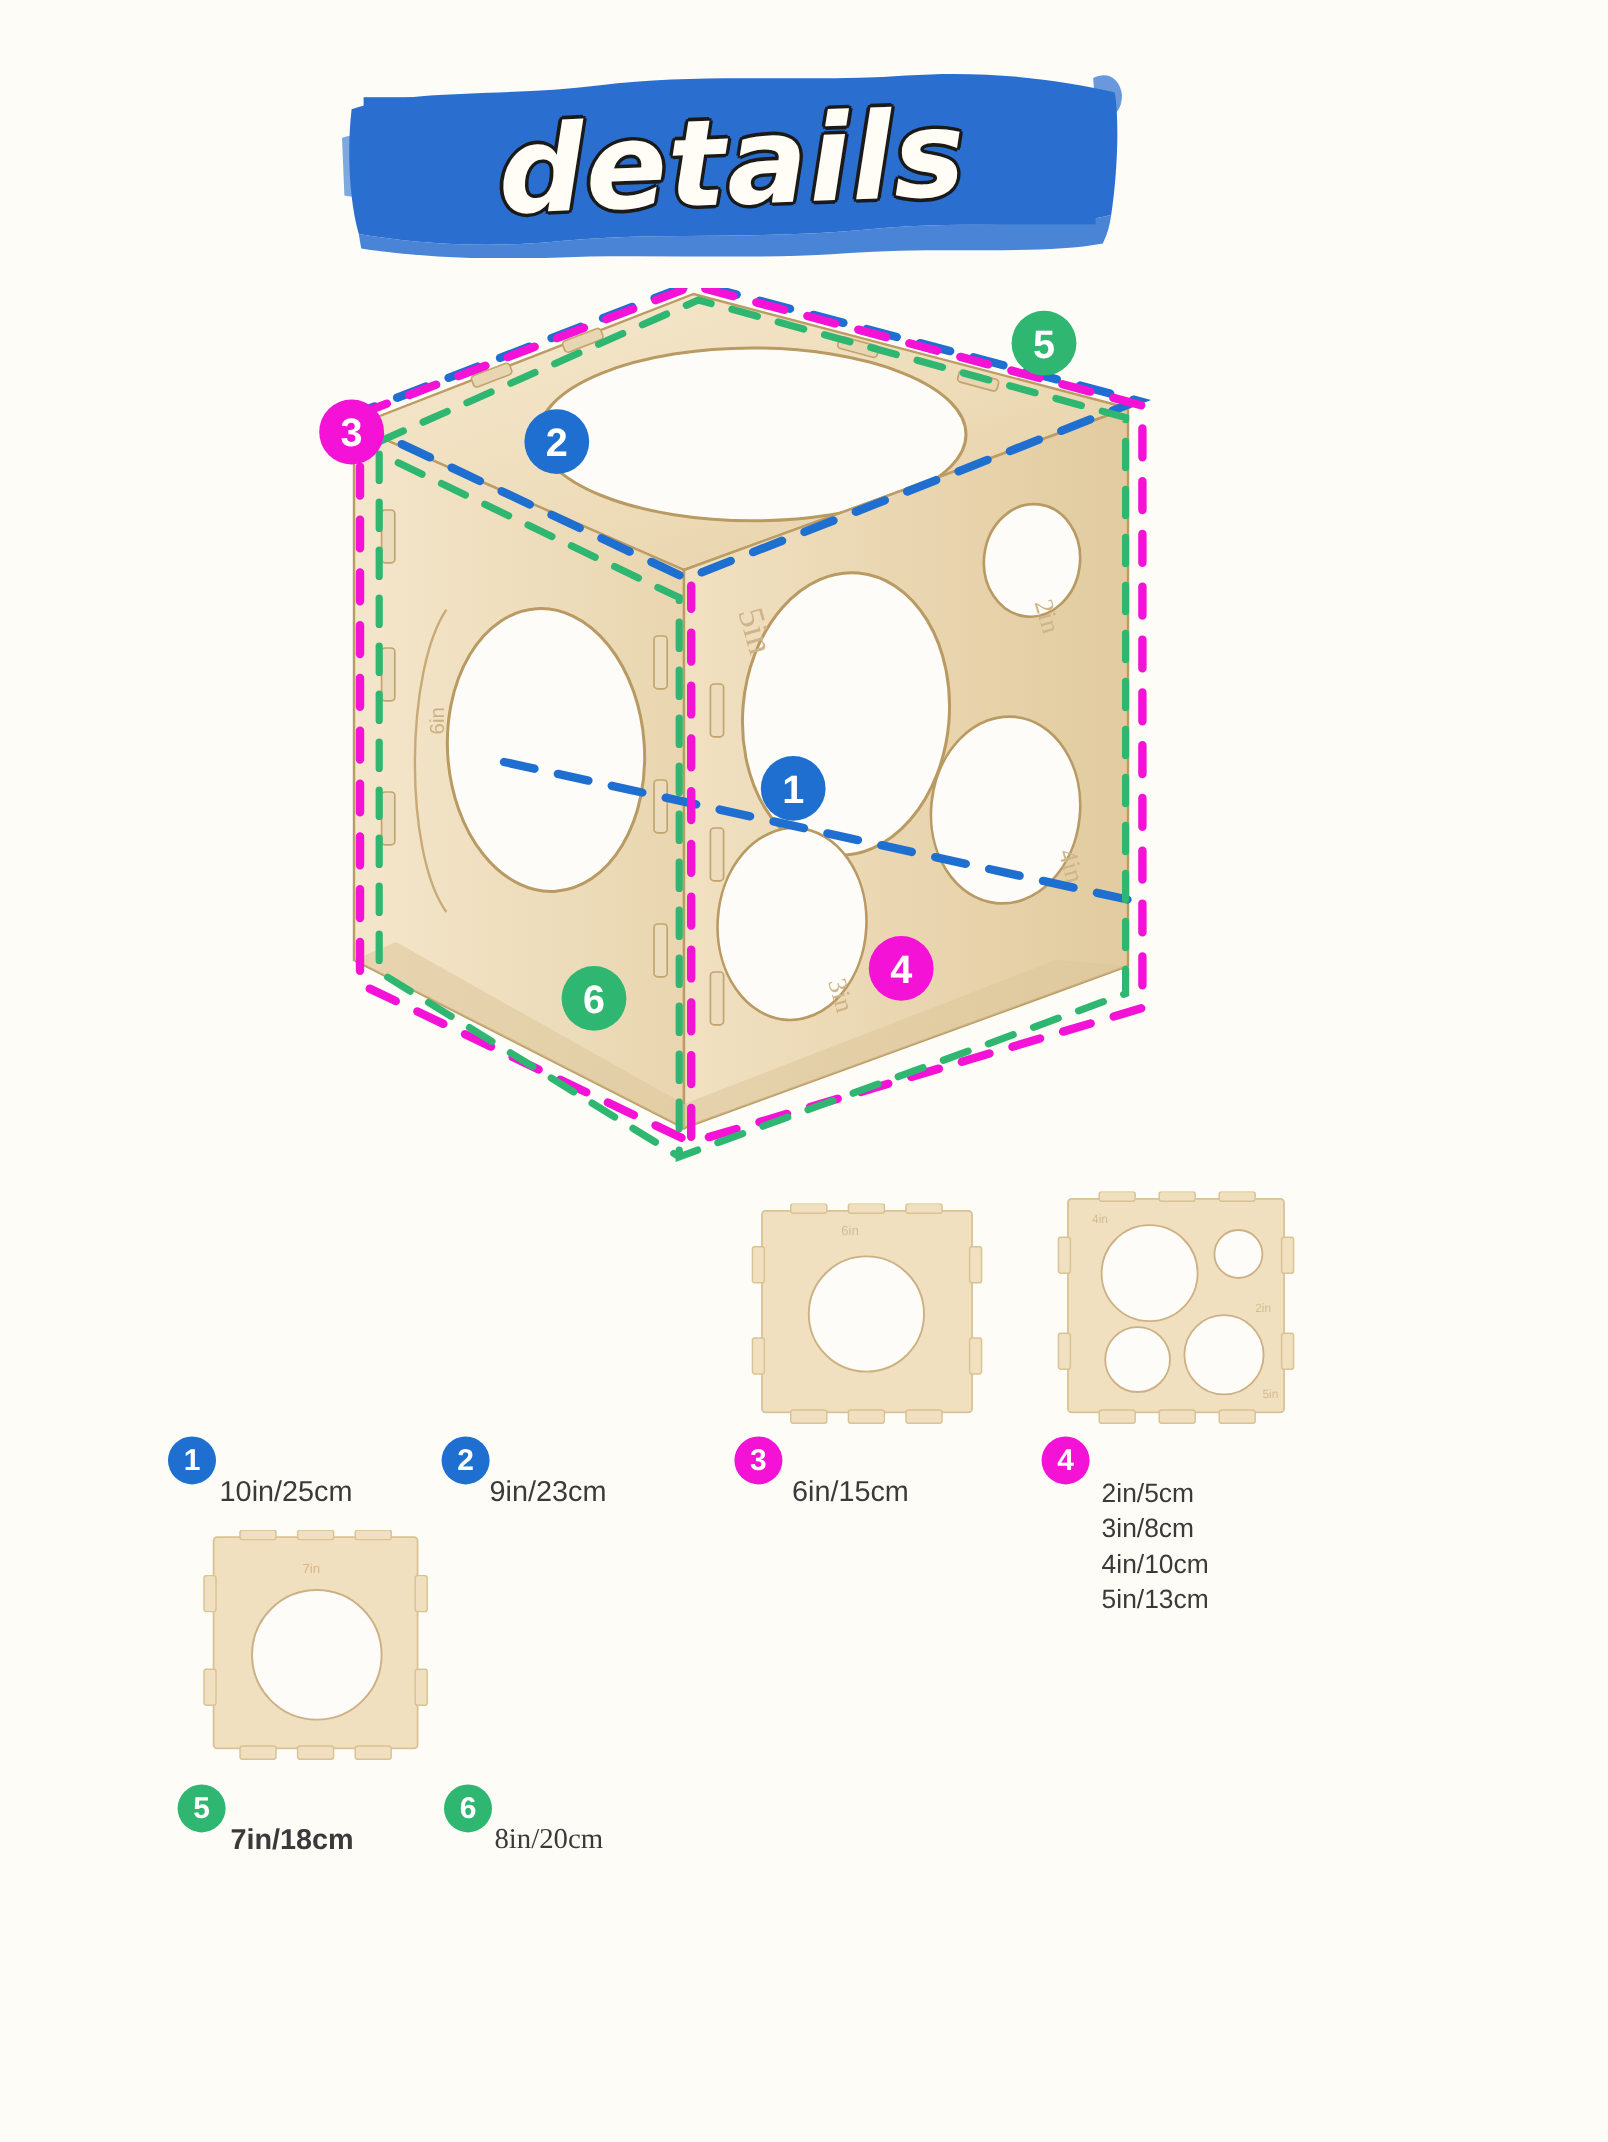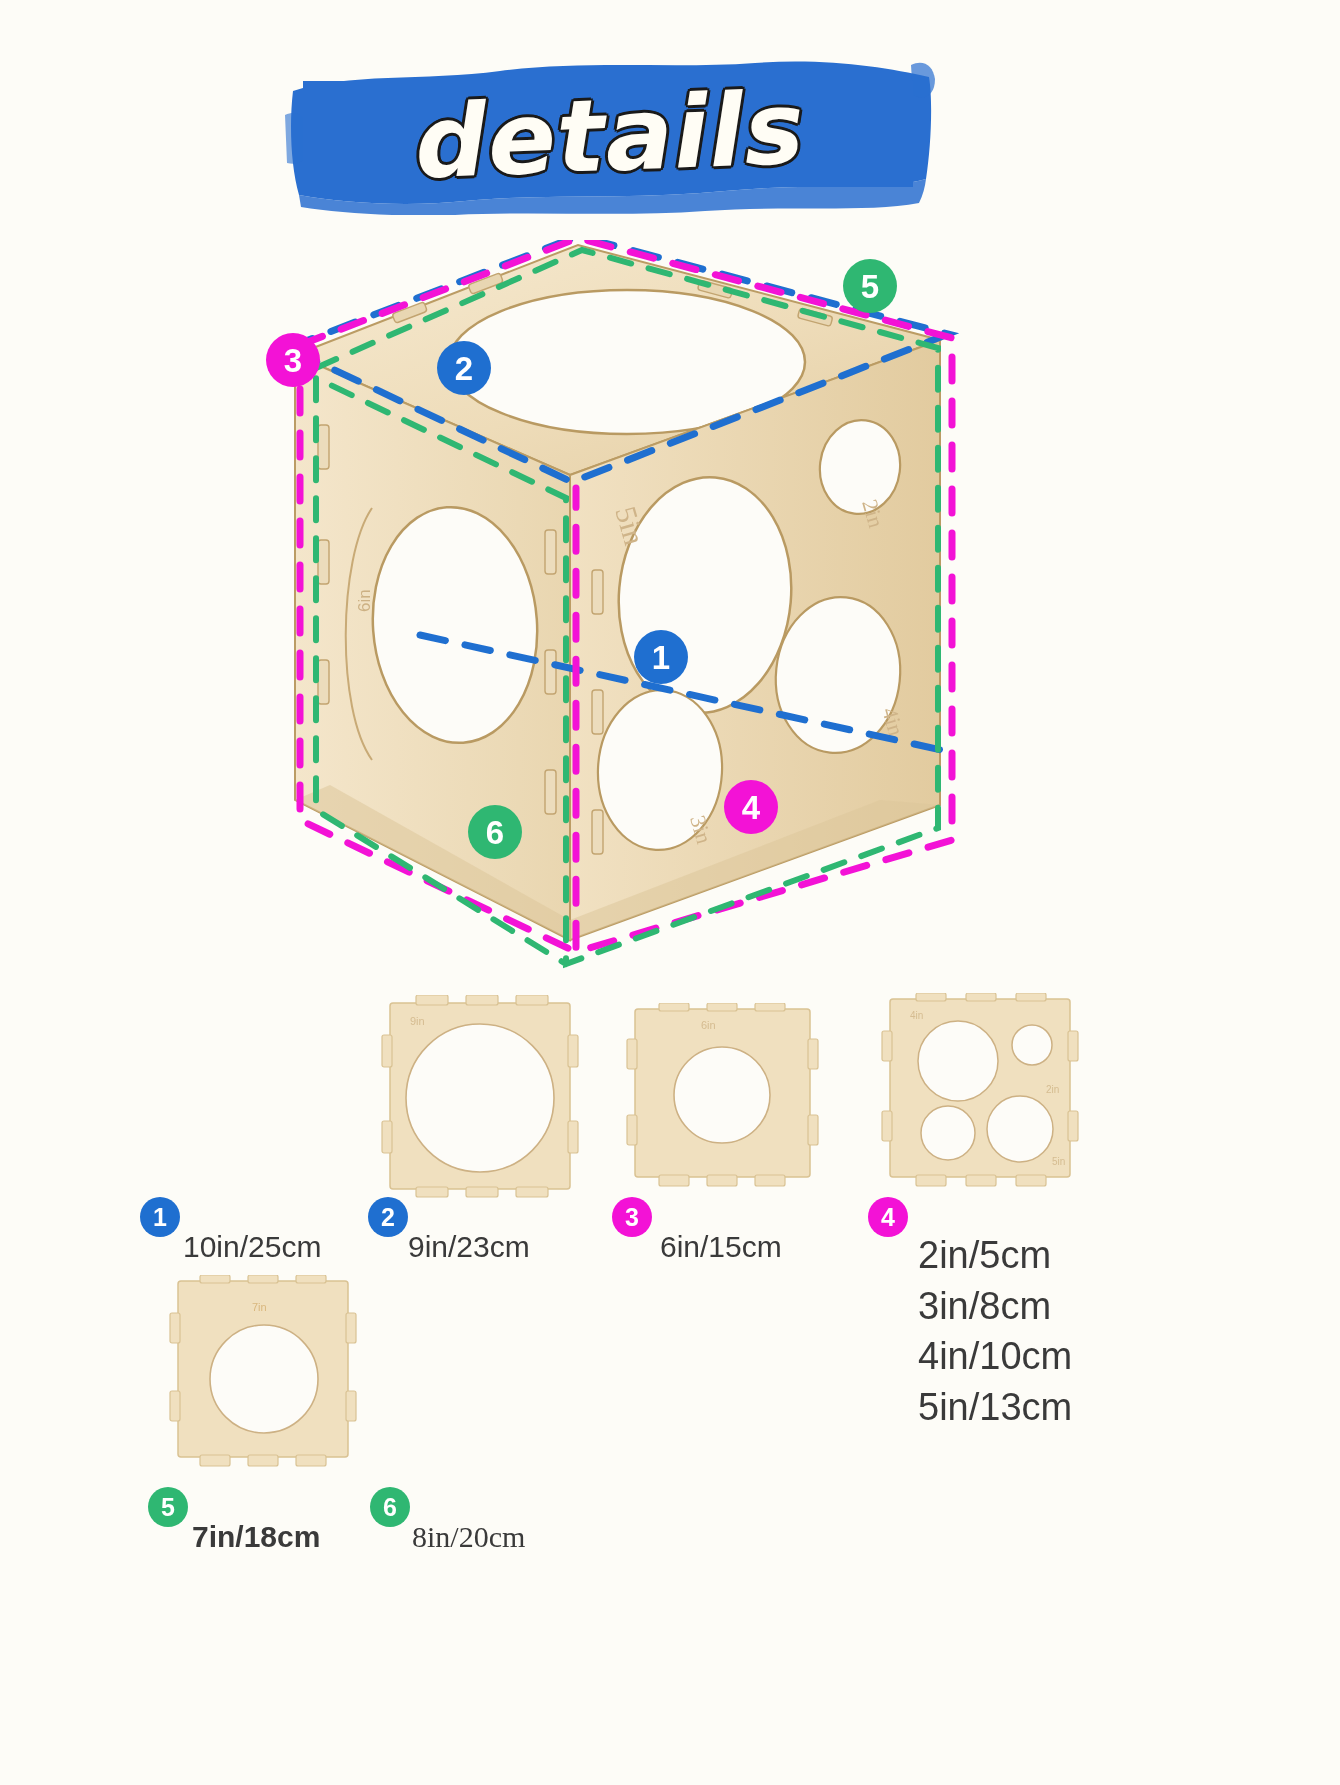--- a/index.html
+++ b/index.html
@@ -66,27 +66,27 @@
     display:flex; align-items:center; justify-content:center;
     color:#ffffff; font-size:25px; font-weight:bold;
     font-family:"Liberation Sans", sans-serif; line-height:1;
   }
   .cap-badge.blue  { background:#1f6fd0; }
   .cap-badge.pink  { background:#f312d6; }
   .cap-badge.green { background:#2fb772; }
 
   .cap-text {
     position:absolute;
-    font-size:30px; color:#3a3a3a; font-weight:500;
+    font-size:24px; color:#3a3a3a; font-weight:500;
     font-family:"Liberation Sans", sans-serif;
     white-space:nowrap;
   }
   .cap-list {
     position:absolute;
-    font-size:38px; color:#3a3a3a; font-weight:500;
+    font-size:22px; color:#3a3a3a; font-weight:500;
     font-family:"Liberation Sans", sans-serif;
     line-height:1.33;
     white-space:nowrap;
   }
 </style>
 </head>
 <body>
 
 <div id="header">
   <div class="brush">
@@ -253,41 +253,20 @@
     </div>
 </div>
 
 <div id="legend">
 
   <div class="cap-badge blue" style="left:140px; top:222px;">
     <span>1</span>
   </div>
   <div class="cap-text" style="left:183px; top:255px;">10in/25cm</div>
 
-  <div class="legend-cell" style="left:380px; top:20px;">
-    <div class="panel-img">
-      <svg width="200" height="205" viewBox="0 0 200 205">
-        <rect x="10" y="8" width="180" height="186" rx="3" fill="#f0e0bf" stroke="#d9c293" stroke-width="1.5"></rect>
-        <g fill="#f0e0bf" stroke="#d9c293" stroke-width="1.2">
-          <rect x="36" y="0" width="32" height="10" rx="2"></rect>
-          <rect x="86" y="0" width="32" height="10" rx="2"></rect>
-          <rect x="136" y="0" width="32" height="10" rx="2"></rect>
-          <rect x="36" y="192" width="32" height="10" rx="2"></rect>
-          <rect x="86" y="192" width="32" height="10" rx="2"></rect>
-          <rect x="136" y="192" width="32" height="10" rx="2"></rect>
-          <rect x="2" y="40" width="10" height="32" rx="2"></rect>
-          <rect x="2" y="126" width="10" height="32" rx="2"></rect>
-          <rect x="188" y="40" width="10" height="32" rx="2"></rect>
-          <rect x="188" y="126" width="10" height="32" rx="2"></rect>
-        </g>
-        <circle cx="100" cy="103" r="74" fill="#fdfcf8" stroke="#cdb184" stroke-width="1.6"></circle>
-        <text x="30" y="30" font-size="11" fill="#d5bc91" font-family="Liberation Sans, sans-serif">9in</text>
-      </svg>
-    </div>
-  </div>
   <div class="cap-badge blue" style="left:368px; top:222px;">
     <span>2</span>
   </div>
   <div class="cap-text" style="left:408px; top:255px;">9in/23cm</div>
 
   <div class="legend-cell" style="left:625px; top:28px;">
     <div class="panel-img">
       <svg width="195" height="185" viewBox="0 0 195 185">
         <rect x="10" y="6" width="175" height="168" rx="3" fill="#f0e0bf" stroke="#d9c293" stroke-width="1.5"></rect>
         <g fill="#f0e0bf" stroke="#d9c293" stroke-width="1.2">

